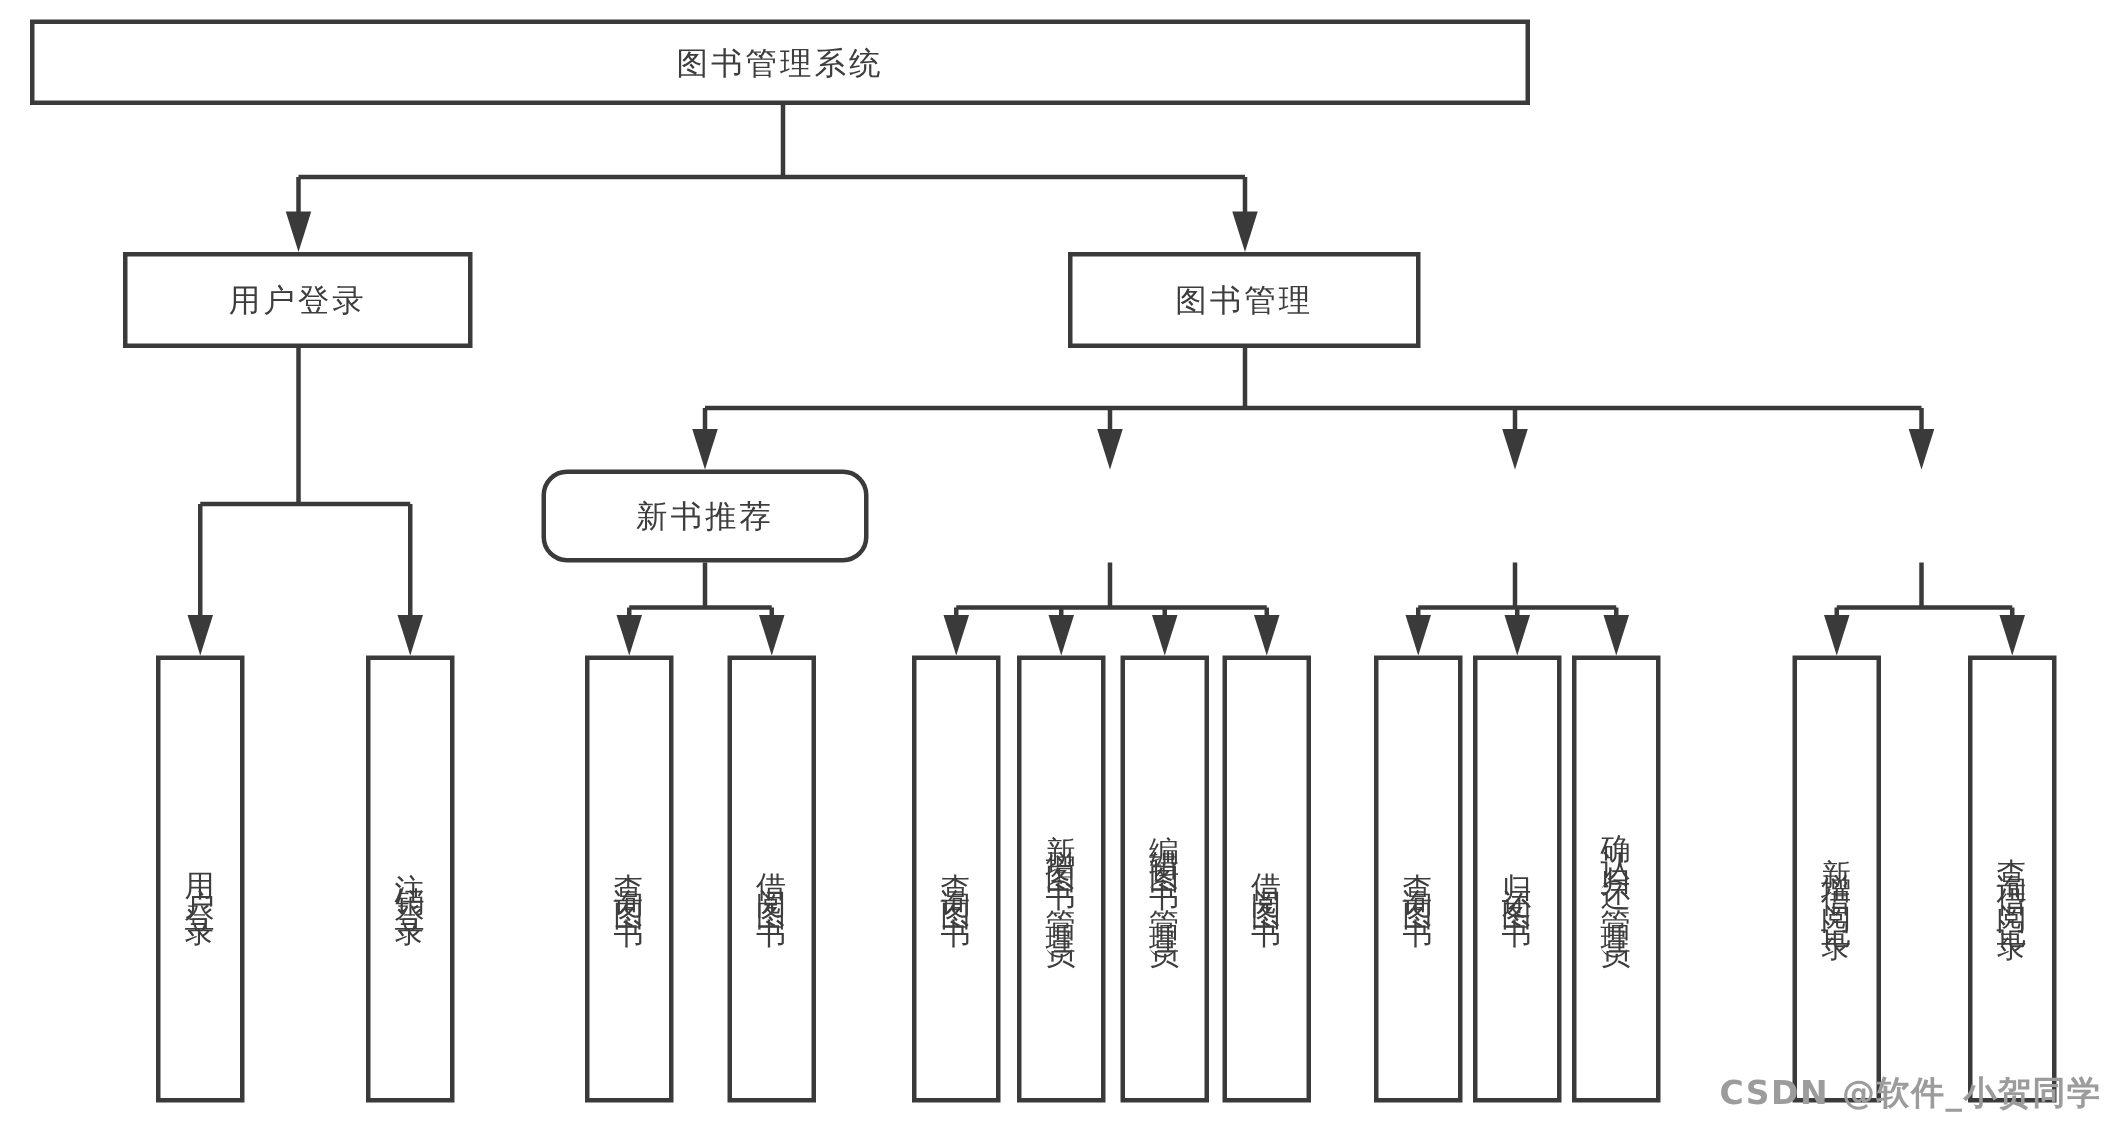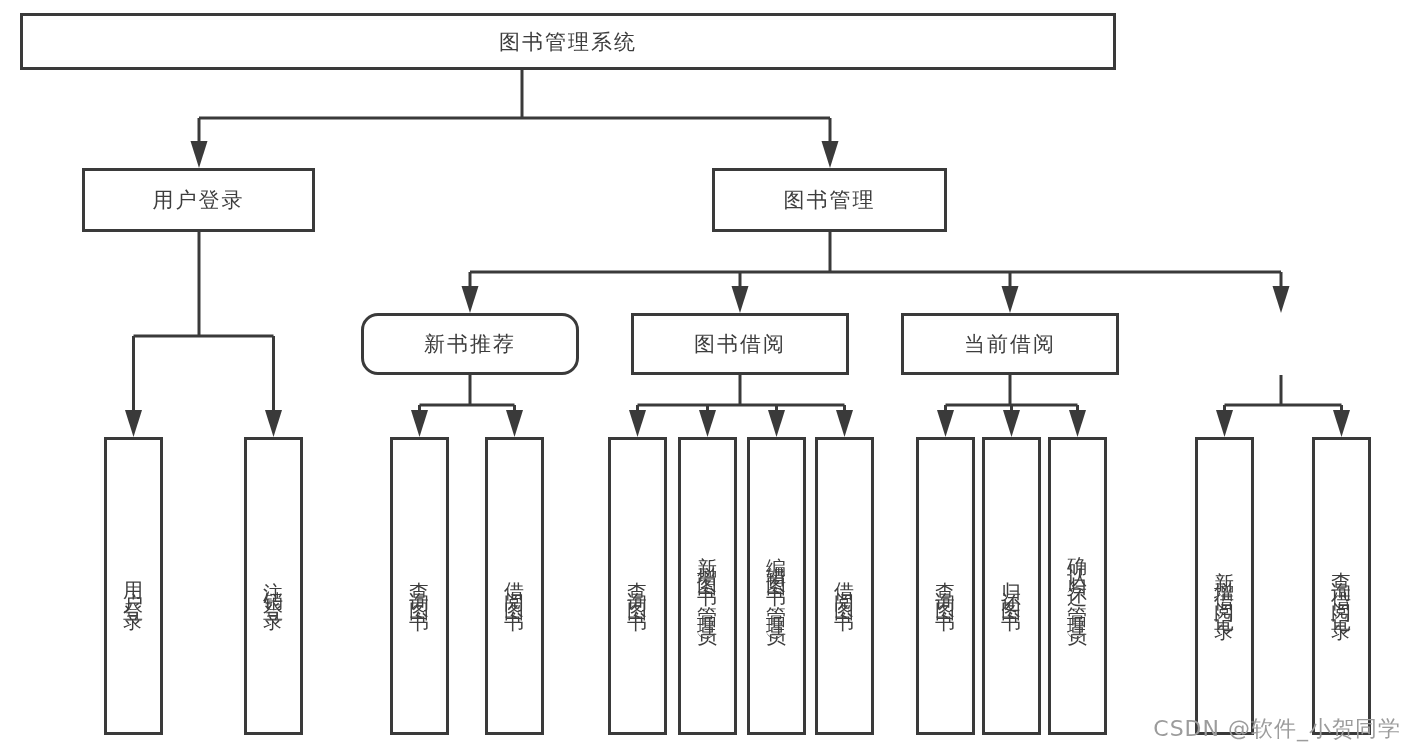--- a/index.html
+++ b/index.html
@@ -22,30 +22,30 @@
   .vbox{
     position:absolute;box-sizing:border-box;top:437px;width:59px;height:298px;
     border:3px solid var(--line);background:var(--bg);
     display:flex;align-items:center;justify-content:center;
     font-size:20px;color:var(--text);
   }
   .vbox span{
     writing-mode:vertical-rl;text-orientation:mixed;
     letter-spacing:10px;line-height:1;white-space:nowrap;
   }
-  .root{left:20px;top:13px;width:1096px;height:57px;}
+  .root{left:20px;top:13px;width:1000px;height:57px;}
   .n-user-login{left:82px;top:168px;width:233px;height:64px;}
   .n-book-mgmt{left:712px;top:168px;width:235px;height:64px;}
   .n-new-book{left:361px;top:313px;width:218px;height:62px;border-radius:17px;}
   .n-book-borrow{left:631px;top:313px;width:218px;height:62px;}
   .n-current-borrow{left:901px;top:313px;width:218px;height:62px;}
   .n-borrow-records{left:1172px;top:313px;width:218px;height:62px;}
   .watermark{
     position:absolute;right:4px;bottom:3px;color:var(--wm);
-    font-size:22px;letter-spacing:1px;
+    font-size:22px;letter-spacing:1px;font-weight:bold;
   }
 </style>
 </head>
 <body>
 
 <div class="canvas">
 
   <svg class="wires" width="1405" height="747" viewBox="0 0 1405 747">
     <defs>
       <path id="ah" d="M-8.5 -27 H8.5 L0 0 Z"></path>
@@ -121,26 +121,20 @@
   <div class="hbox n-user-login">
     <span>用户登录</span>
   </div>
   <div class="hbox n-book-mgmt">
     <span>图书管理</span>
   </div>
 
   <div class="hbox n-new-book">
     <span>新书推荐</span>
   </div>
-  <div class="hbox n-book-borrow">
-    <span>图书借阅</span>
-  </div>
-  <div class="hbox n-current-borrow">
-    <span>当前借阅</span>
-  </div>
 
   <div class="vbox" style="left:104px">
     <span>用户登录</span>
   </div>
   <div class="vbox" style="left:244px">
     <span>注销登录</span>
   </div>
 
   <div class="vbox" style="left:390px">
     <span>查询图书</span>

